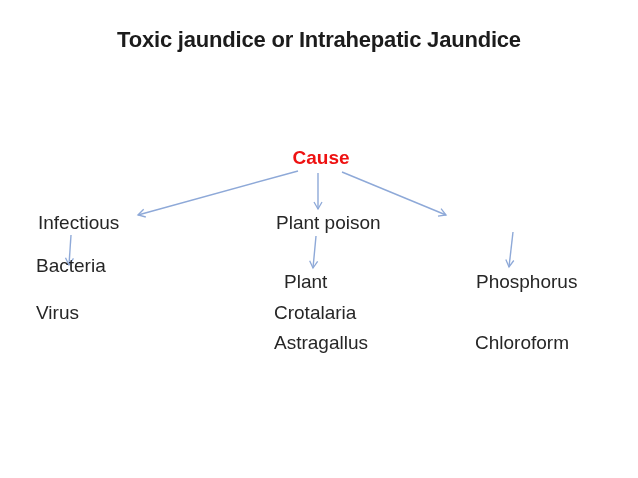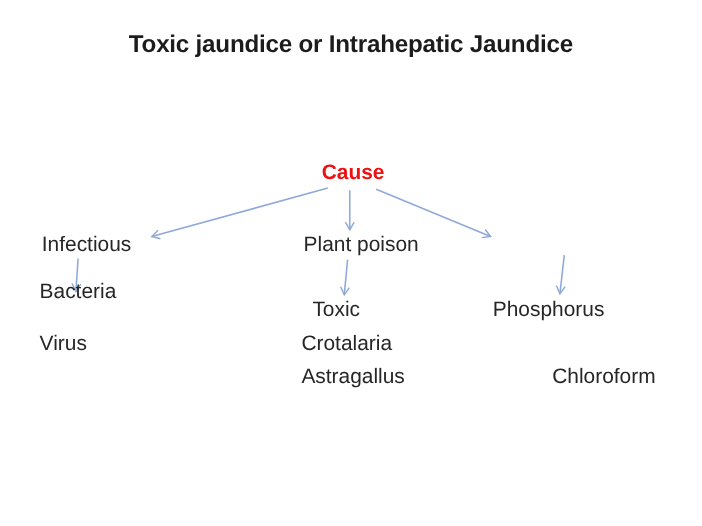--- a/index.html
+++ b/index.html
@@ -88,20 +88,20 @@
   </svg>
 
   <div class="root-node">Cause</div>
 
   <div class="node" style="left:276px; top:212px">Plant poison</div>
   <div class="node" style="left:38px;  top:212px">Infectious</div>
 
   <div class="node" style="left:36px;  top:255px">Bacteria</div>
   <div class="node" style="left:36px;  top:302px">Virus</div>
 
-  <div class="node" style="left:284px; top:271px">Toxic</div>
+  <div class="node" style="left:284px; top:271px">Plant</div>
   <div class="node" style="left:274px; top:302px">Crotalaria</div>
   <div class="node" style="left:274px; top:332px">Astragallus</div>
 
-  <div class="node" style="left:448px; top:271px">Phosphorus</div>
-  <div class="node" style="left:502px; top:332px">Chloroform</div>
+  <div class="node" style="left:476px; top:271px">Phosphorus</div>
+  <div class="node" style="left:475px; top:332px">Chloroform</div>
 
 </div>
 
 </body></html>

